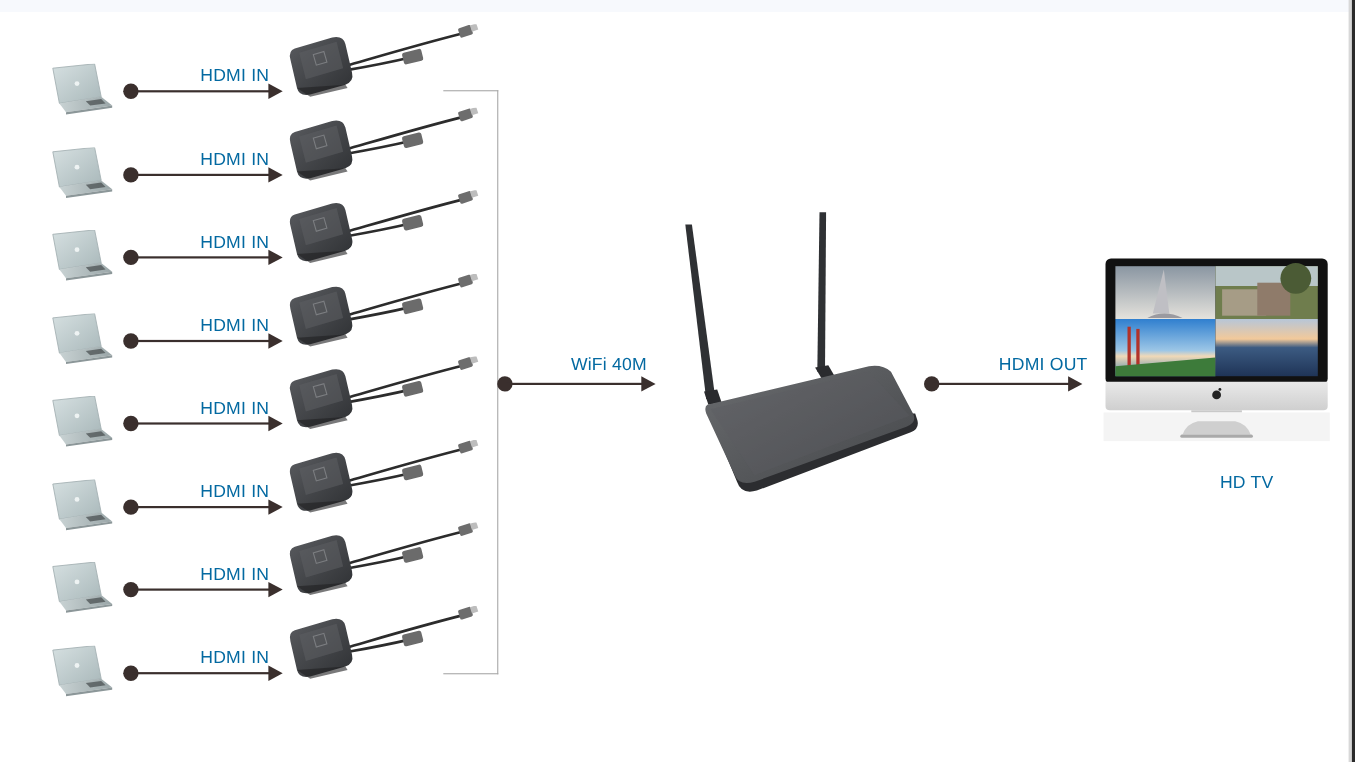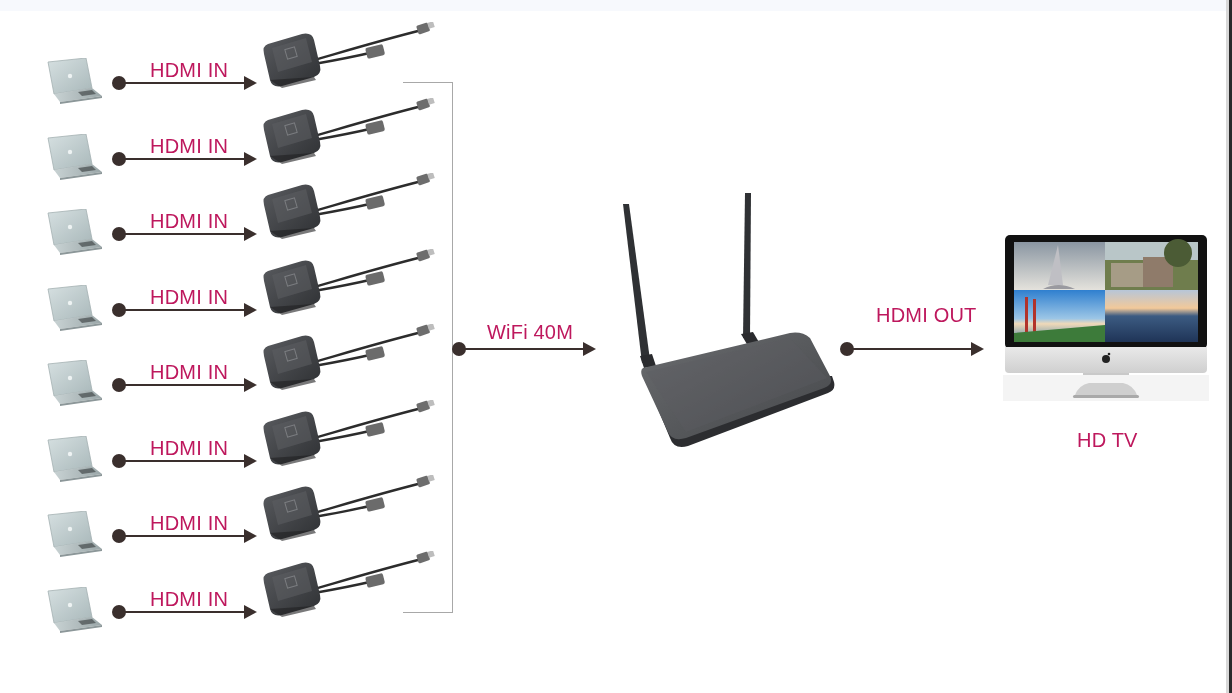--- a/index.html
+++ b/index.html
@@ -6,22 +6,22 @@
   body {
     width: 1232px; height: 693px; position: relative; overflow: hidden;
     background: #ffffff;
     font-family: "Liberation Sans", "DejaVu Sans", sans-serif;
   }
   .top-band { position: absolute; left: 0; top: 0; width: 1232px; height: 11px; background: #f7f9fd; }
   .right-edge { position: absolute; left: 1229px; top: 0; width: 3px; height: 693px; background: #2a2a2a; }
   .right-edge-light { position: absolute; left: 1226px; top: 0; width: 3px; height: 693px; background: #d8d8d8; }
 
   .label {
-    position: absolute; font-size: 20px; color: #be185d; letter-spacing: 0.2px;
-    white-space: nowrap; line-height: 18px;
+    position: absolute; font-size: 16px; color: #0369a1; letter-spacing: 0.2px;
+    white-space: nowrap; line-height: 18px; margin-left: 32px;
   }
   .row { position: absolute; left: 0; width: 450px; height: 75px; }
   .row .laptop { position: absolute; left: 42px; }
   .row .dot { position: absolute; left: 112px; width: 14px; height: 14px; border-radius: 50%; background: #3a2f2d; }
   .row .line { position: absolute; left: 120px; width: 125px; height: 2px; background: #3a2f2d; }
   .row .head { position: absolute; left: 244px; width: 0; height: 0;
     border-top: 7px solid transparent; border-bottom: 7px solid transparent; border-left: 13px solid #3a2f2d; }
   .row .label { left: 150px; }
   .row .dongle { position: absolute; left: 262px; }
 
@@ -225,21 +225,21 @@
   <path d="M135 5 L141 5 L140 150 L133 150 Z" fill="#2f3134"></path>
   <path d="M131 146 L143 144 L150 156 L138 158 Z" fill="#2a2b2e"></path>
 
   <path d="M33 185 L60 250 Q64 262 78 258 L218 205 Q226 202 224 194 L222 188 L36 186 Z" fill="#2c2d30"></path>
 
   <path d="M33 180 L180 145 Q192 143 200 150 L220 188 Q224 196 214 200 L76 250 Q62 254 58 244 L32 188 Q30 182 33 180 Z" fill="url(#routerTop)"></path>
   <path d="M36 184 L180 150 L217 190 L76 244 Z" fill="#5b5d60" opacity="0.35"></path>
 </svg>
 
 <div class="conn">
-  <span class="label" style="left:876px; top:306px;text-align:center;">HDMI OUT</span>
+  <span class="label" style="left:876px; top:323px;text-align:center;">HDMI OUT</span>
   <div class="dot" style="left:840px; top:342px;"></div>
   <div class="line" style="left:848px; top:348px; width:124px;"></div>
   <div class="head" style="left:971px; top:342px;"></div>
 </div>
 
 <svg class="monitor" width="206" height="172" viewBox="0 0 206 172">
 
   <rect x="2" y="2" width="202" height="114" rx="5" fill="#111"></rect>
 
   <path d="M2 114 L204 114 L204 136 Q204 140 200 140 L6 140 Q2 140 2 136 Z" fill="url(#silver)"></path>

